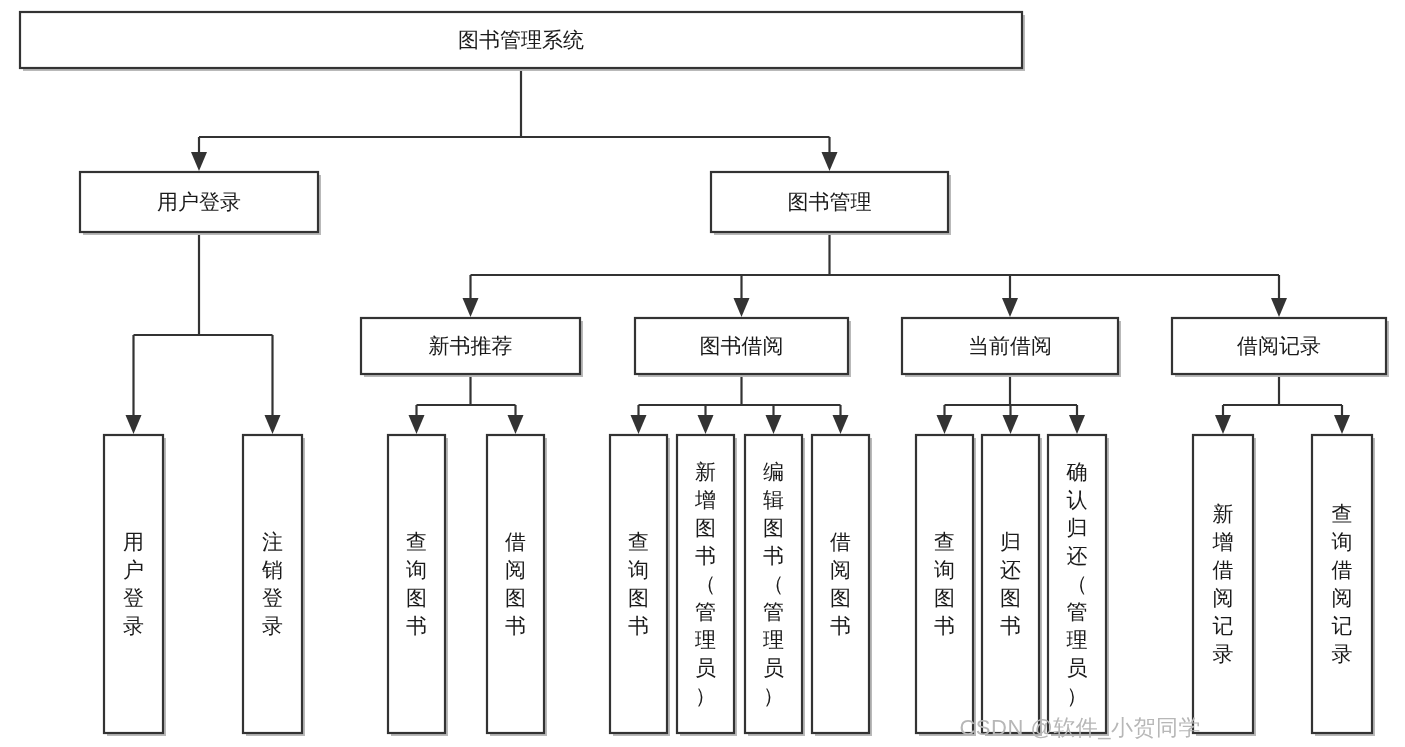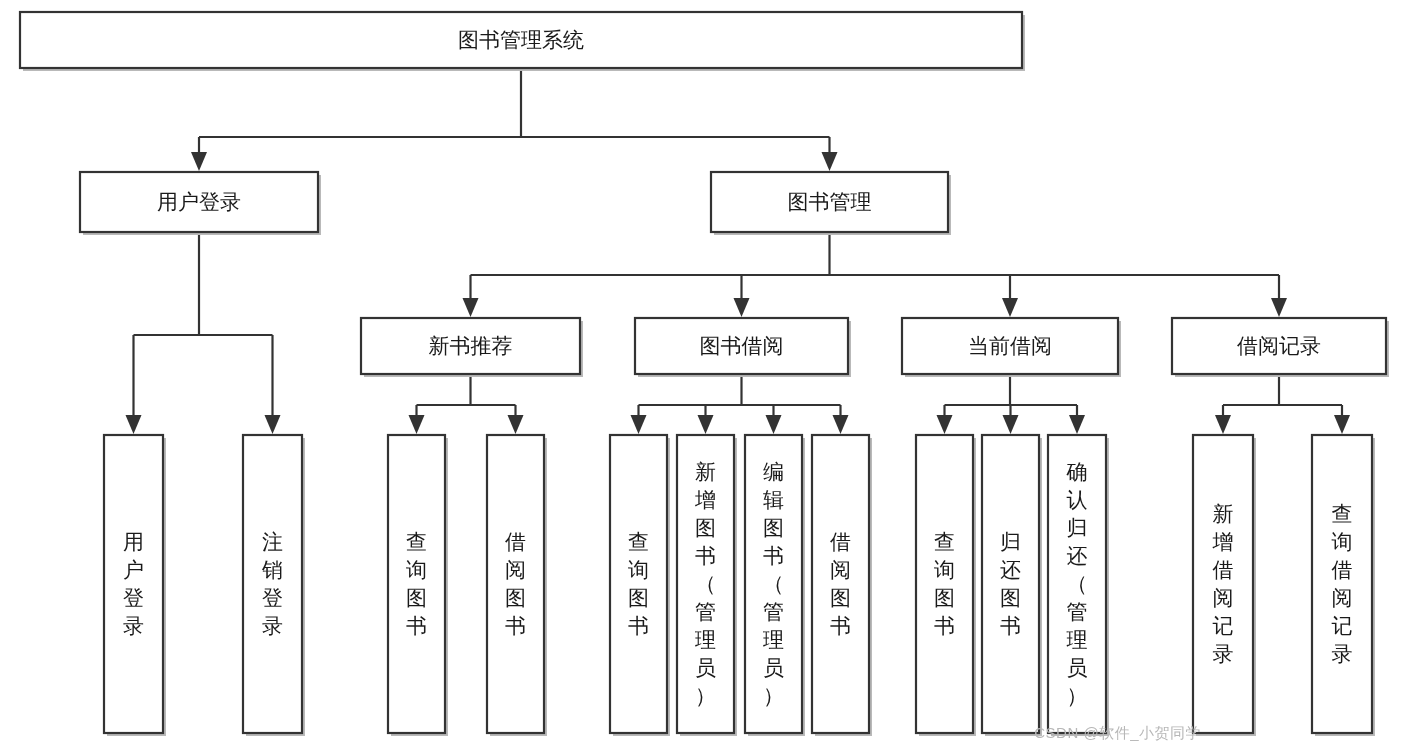--- a/index.html
+++ b/index.html
@@ -21,21 +21,21 @@
     font-family:"Liberation Sans","DejaVu Sans",sans-serif;
     fill:#1a1a1a;
     text-anchor:middle;
     dominant-baseline:middle;
   }
   .label-h{font-size:21px;}
   .label-v{font-size:21px;}
   .watermark{
     position:absolute;
     right:8px;bottom:4px;
-    font-size:15px;
+    font-size:22px;
     color:#b7b7b7;
     font-family:"Liberation Sans","DejaVu Sans",sans-serif;
     white-space:nowrap;
     letter-spacing:0.5px;
   }
 </style>
 </head>
 <body>
 
 <div id="diagram-root">

